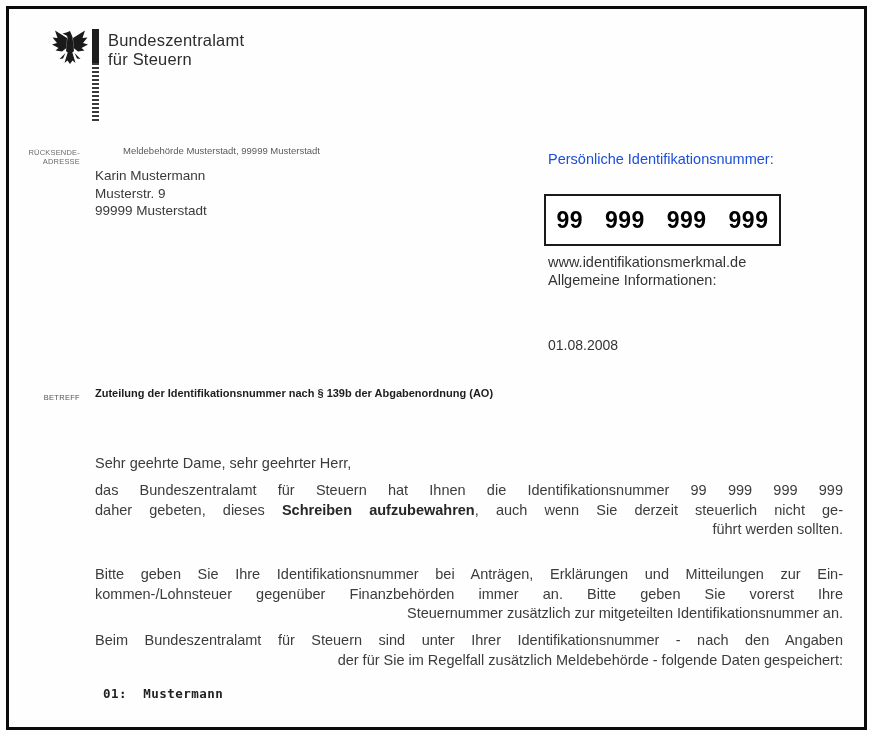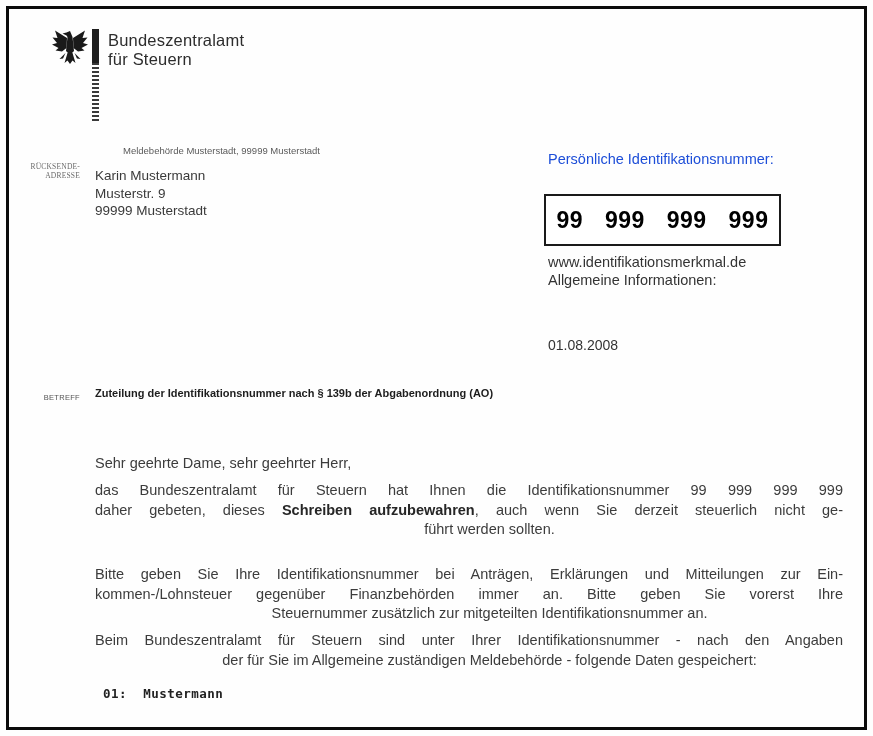--- a/index.html
+++ b/index.html
@@ -9,40 +9,40 @@
   }
   .frame{position:absolute;left:6px;top:6px;right:6px;bottom:6px;border:3px solid #0b0b0b;}
   .abs{position:absolute;}
   
   .eagle{left:50px;top:27px;width:40px;height:42px;}
   .bar-solid{left:92px;top:29px;width:7px;height:34px;background:#1e1e1e;}
   .bar-striped{left:92px;top:63px;width:7px;height:58px;
     background:repeating-linear-gradient(to bottom,#3a3a3a 0 2px,#ffffff 2px 4px);}
   .org{left:108px;top:31px;font-size:16.5px;line-height:19px;color:#2d2d2d;letter-spacing:0.2px;}
   
-  .addr-label{left:18px;top:163px;width:62px;text-align:right;font-size:7.5px;line-height:8.5px;color:#6a6a6a;letter-spacing:0.2px;font-family:Liberation Serif, serif;}
+  .addr-label{left:18px;top:149px;width:62px;text-align:right;font-size:7.5px;line-height:8.5px;color:#6a6a6a;letter-spacing:0.2px;}
   .return-line{left:95px;top:145px;font-size:9.5px;color:#5a5a5a;padding-left:28px;}
   .recipient{left:95px;top:167px;font-size:13.5px;line-height:17.5px;color:#3a3a3a;}
   
   .id-title{left:548px;top:151px;font-size:14.5px;color:#1d4ed8;}
   .id-box{left:544px;top:194px;width:233px;height:48px;border:2.5px solid #1a1a1a;
     display:flex;align-items:center;justify-content:center;background:#fff;}
   .id-number{font-size:23px;font-weight:bold;color:#000000;word-spacing:15px;letter-spacing:0.5px;}
   .info{left:548px;top:254px;font-size:14.5px;line-height:17.5px;color:#333333;}
   .date{left:548px;top:337px;font-size:14px;color:#333333;}
   
   .betreff-label{left:18px;top:393px;width:62px;text-align:right;font-size:7.5px;color:#555555;letter-spacing:0.3px;}
   .subject{left:95px;top:387px;font-size:11px;font-weight:bold;color:#1d1d1d;}
   
   .bodycol{left:95px;width:748px;font-size:14.5px;color:#3c3c3c;}
   .salutation{top:455px;}
   .para{line-height:19.5px;}
   .p1{top:481px;} .p2{top:565px;} .p3{top:631px;}
   .jline{text-align:justify;text-align-last:justify;}
-  .lline{text-align:center;margin-left:41px;}
+  .lline{text-align:right;margin-left:41px;}
   .para b{color:#262626;}
   .data-row{left:103px;top:686px;font-family:"DejaVu Sans Mono", monospace;font-weight:bold;
     font-size:12.5px;letter-spacing:0.5px;color:#222222;white-space:pre;}
 </style>
 </head>
 <body>
 
 <div class="canvas">
   <div class="frame"></div>
 
@@ -96,17 +96,17 @@
   </div>
 
   <div class="abs bodycol para p2">
     <div class="jline">Bitte geben Sie Ihre Identifikationsnummer bei Anträgen, Erklärungen und Mitteilungen zur Ein-</div>
     <div class="jline">kommen-/Lohnsteuer gegenüber Finanzbehörden immer an. Bitte geben Sie vorerst Ihre</div>
     <div class="lline">Steuernummer zusätzlich zur mitgeteilten Identifikationsnummer an.</div>
   </div>
 
   <div class="abs bodycol para p3">
     <div class="jline">Beim Bundeszentralamt für Steuern sind unter Ihrer Identifikationsnummer - nach den Angaben</div>
-    <div class="lline">der für Sie im Allgemeine zuständigen Meldebehörde - folgende Daten gespeichert:</div>
+    <div class="lline">der für Sie im Regelfall zusätzlich Meldebehörde - folgende Daten gespeichert:</div>
   </div>
 
   <div class="abs data-row">01:  Mustermann</div>
 </div>
 
 </body></html>

